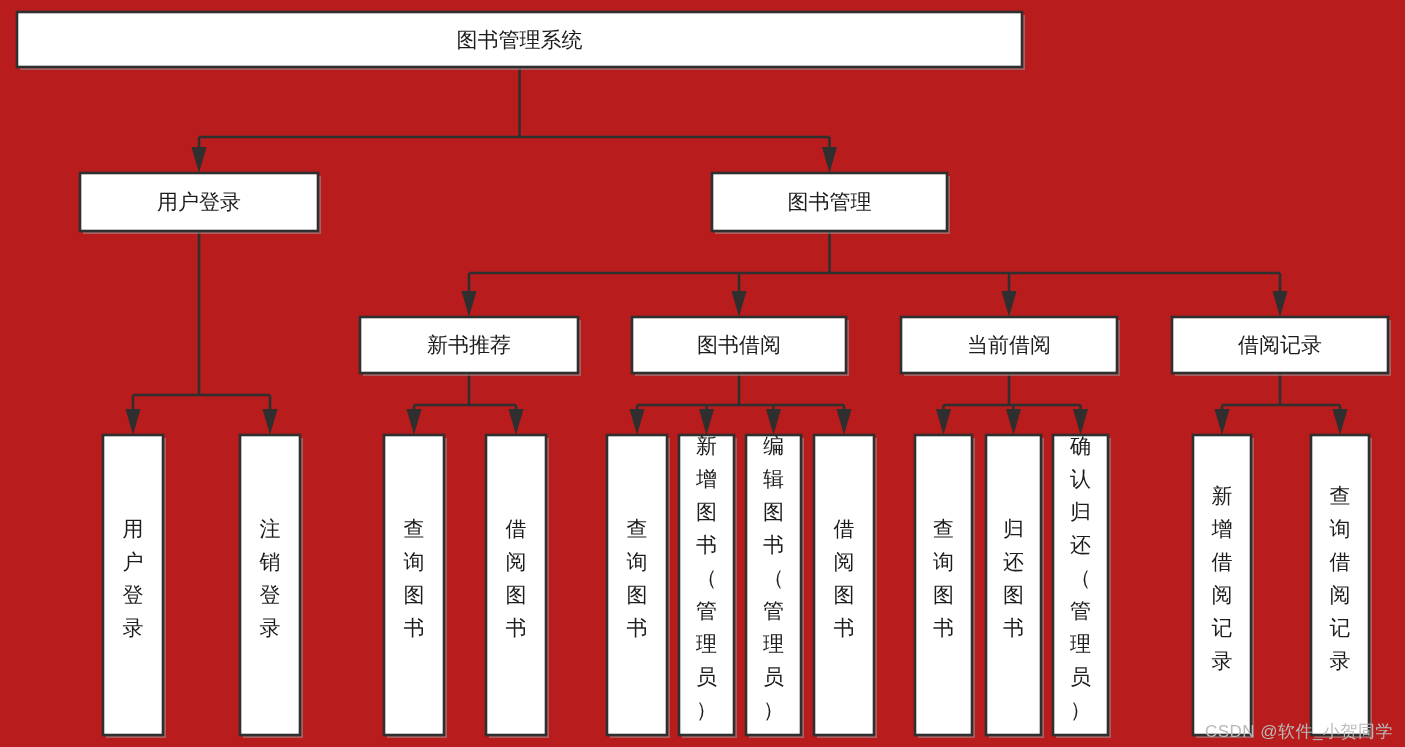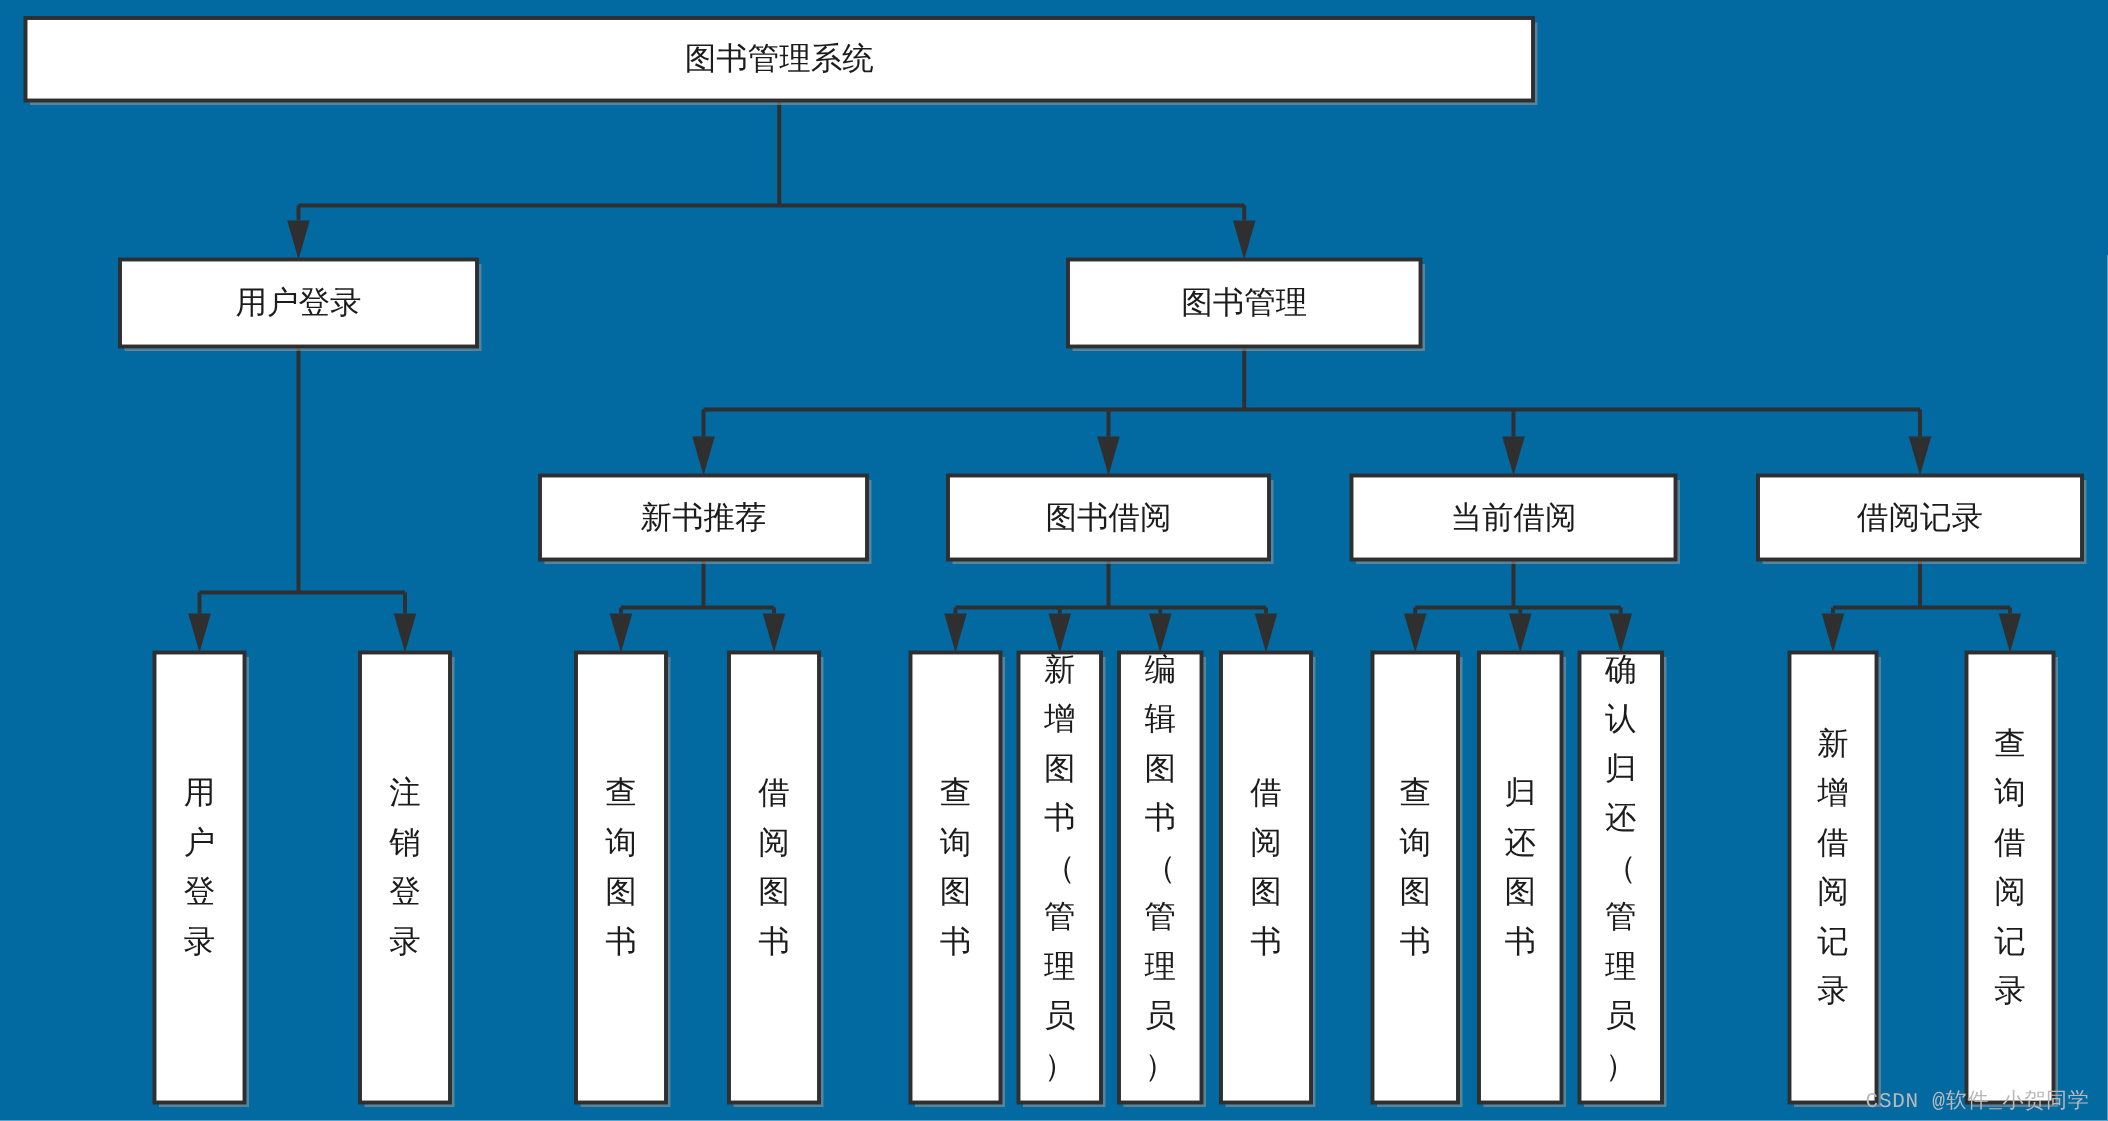--- a/index.html
+++ b/index.html
@@ -10,21 +10,21 @@
   body {
     width: 1405px;
     height: 747px;
     overflow: hidden;
     font-family: "DejaVu Sans", "Liberation Sans", sans-serif;
   }
   #diagram-root {
     position: relative;
     width: 1405px;
     height: 747px;
-    background: #0369a1;
+    background: #b91c1c;
   }
   svg.tree {
     position: absolute;
     left: 0;
     top: 0;
     width: 1405px;
     height: 747px;
     display: block;
   }
   .node-rect {
@@ -56,22 +56,22 @@
   .node-label-v {
     font-family: "DejaVu Sans", "Liberation Sans", sans-serif;
     font-size: 21px;
     fill: #1c1c1c;
     text-anchor: middle;
   }
   .watermark {
     position: absolute;
     right: 12px;
     bottom: 4px;
-    font-family: Liberation Mono, monospace;
-    font-size: 14px;
+    font-family: Liberation Sans, sans-serif;
+    font-size: 17px;
     color: #b9b9b9;
     letter-spacing: 0.5px;
     white-space: nowrap;
     user-select: none;
     text-align: center;
   }
 </style>
 </head>
 <body>
 

